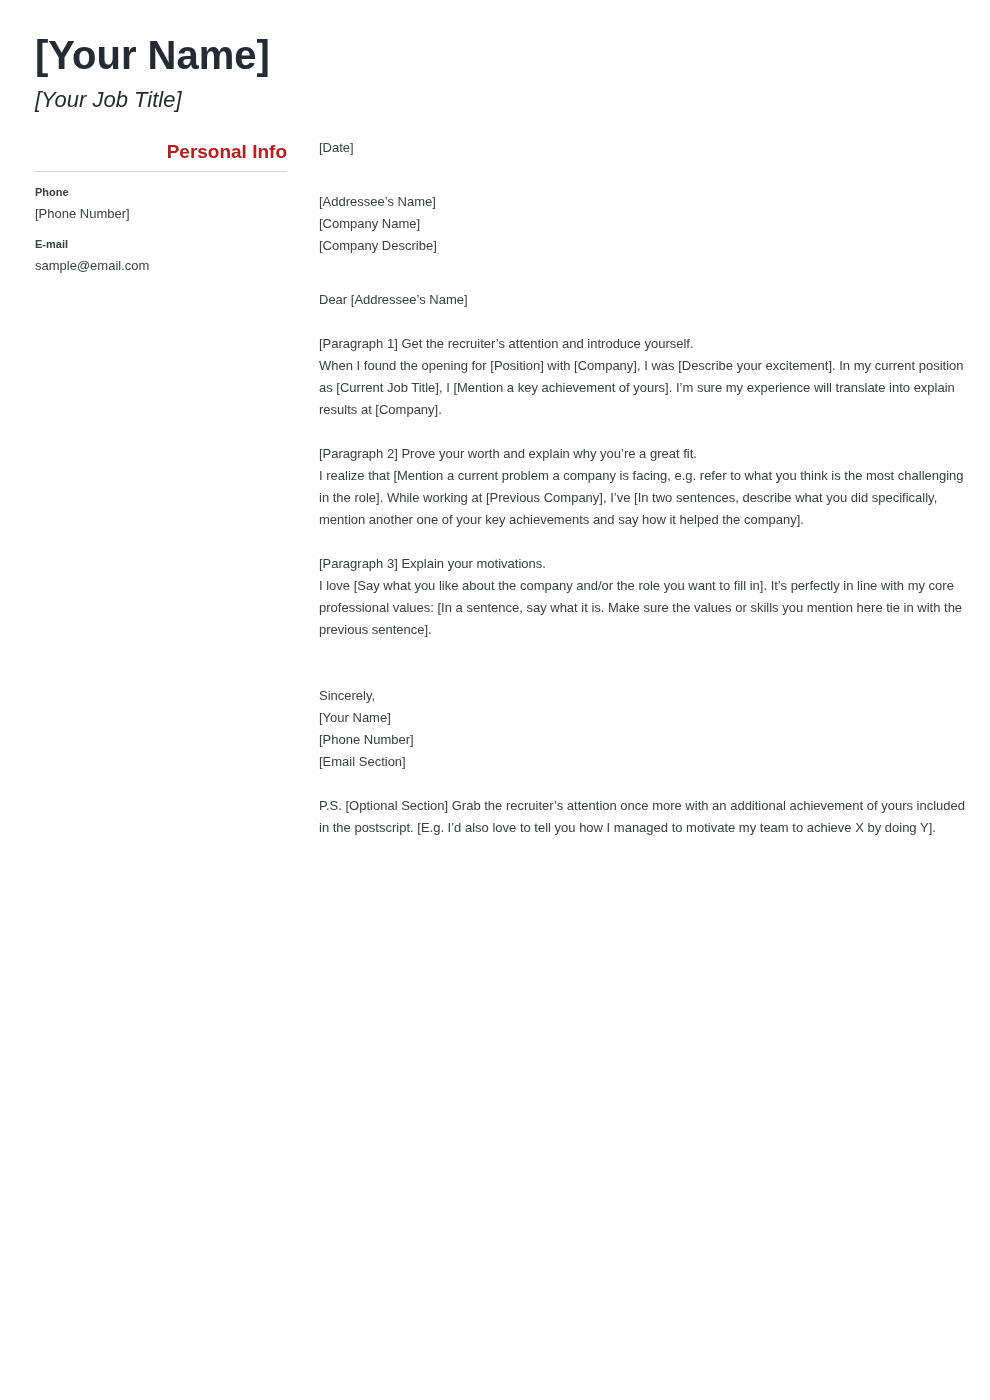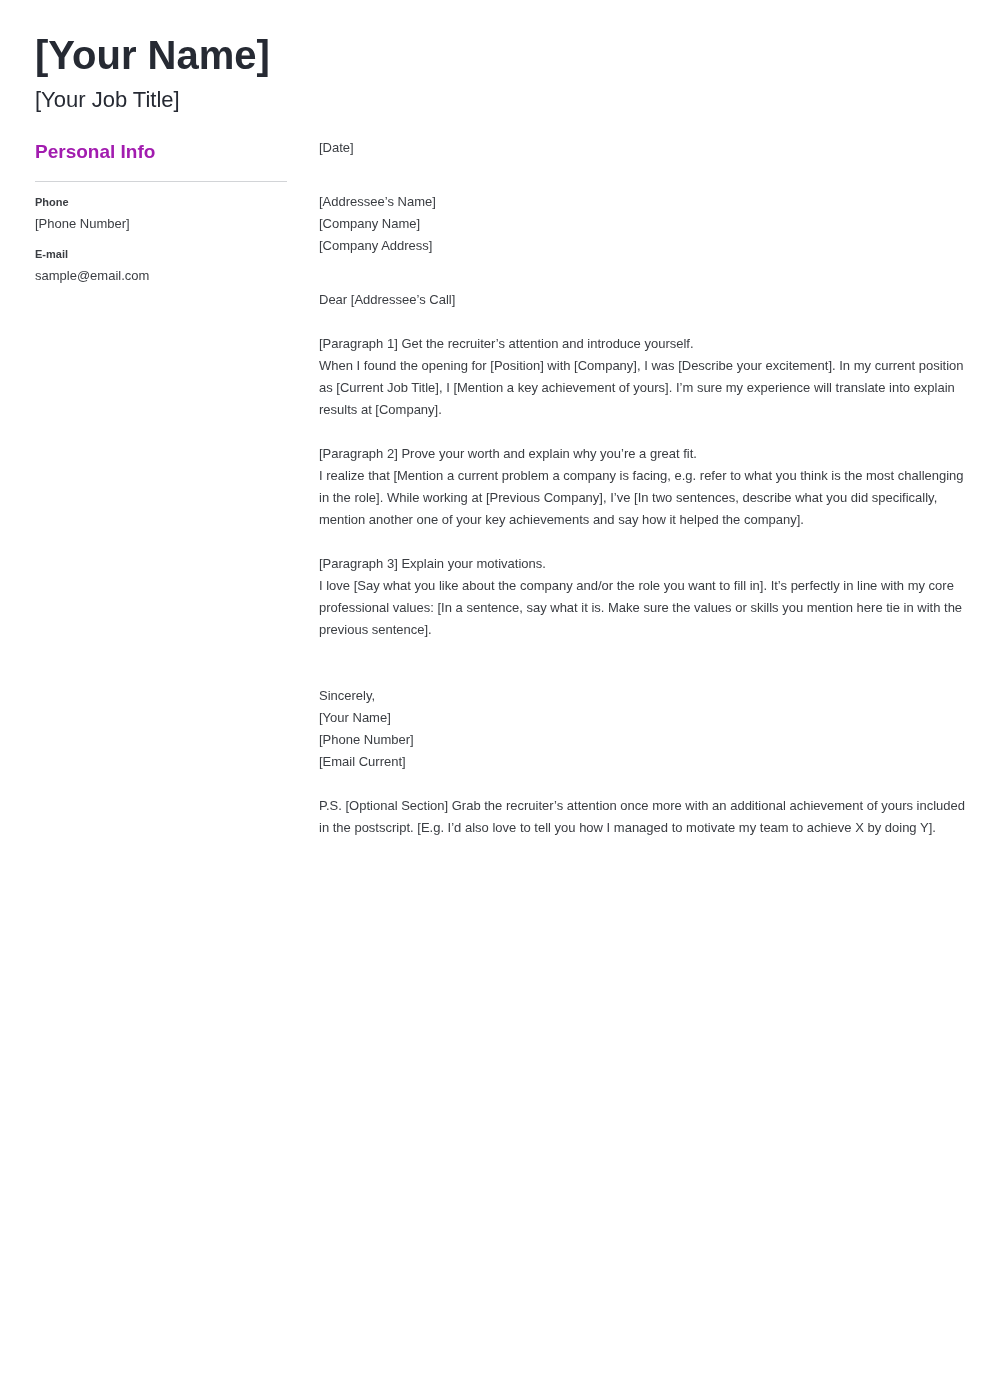--- a/index.html
+++ b/index.html
@@ -23,38 +23,40 @@
     .name {
       font-size: 40px;
       font-weight: bold;
       color: #262a33;
       line-height: 50px;
       margin: 0;
       letter-spacing: 0px;
     }
     .job-title {
       font-size: 22px;
+      font-style: italic;
       color: #262a33;
       line-height: 28px;
       margin-top: 6px;
     }
     .sidebar {
       position: absolute;
       left: 35px;
       top: 139px;
       width: 252px;
     }
     .section-title {
       font-size: 19px;
       font-weight: bold;
-      color: #a21caf;
+      color: #b91c1c;
       line-height: 26px;
-      padding-bottom: 16px;
+      padding-bottom: 6px;
       border-bottom: 1px solid #d2d4d7;
       margin: 0 0 11px 0;
+      text-align: right;
     }
     .info-label {
       font-size: 11px;
       font-weight: bold;
       color: #3a3d42;
       line-height: 18px;
       margin-top: 0;
     }
     .info-value {
       font-size: 13px;
@@ -105,25 +107,25 @@
 
 </div>
 
 <div class="letter">
   <span class="line">[Date]</span>
   <div class="gap-lg"></div>
 
   <div>
     <span class="line">[Addressee’s Name]</span>
     <span class="line">[Company Name]</span>
-    <span class="line">[Company Address]</span>
+    <span class="line">[Company Describe]</span>
   </div>
   <div class="gap-lg"></div>
 
-  <span class="line">Dear [Addressee’s Call]</span>
+  <span class="line">Dear [Addressee’s Name]</span>
   <div class="gap"></div>
 
   <div>
     <span class="line">[Paragraph 1] Get the recruiter’s attention and introduce yourself.</span>
     <span class="line">When I found the opening for [Position] with [Company], I was [Describe your excitement]. In my current position as [Current Job Title], I [Mention a key achievement of yours]. I’m sure my experience will translate into explain results at [Company].</span>
   </div>
   <div class="gap"></div>
 
   <div>
     <span class="line">[Paragraph 2] Prove your worth and explain why you’re a great fit.</span>
@@ -136,18 +138,18 @@
     <span class="line">I love [Say what you like about the company and/or the role you want to fill in]. It’s perfectly in line with my core professional values: [In a sentence, say what it is. Make sure the values or skills you mention here tie in with the previous sentence].</span>
   </div>
   <div class="gap"></div>
 
   <div class="gap"></div>
 
   <div>
     <span class="line">Sincerely,</span>
     <span class="line">[Your Name]</span>
     <span class="line">[Phone Number]</span>
-    <span class="line">[Email Current]</span>
+    <span class="line">[Email Section]</span>
   </div>
   <div class="gap"></div>
 
   <span class="line">P.S. [Optional Section] Grab the recruiter’s attention once more with an additional achievement of yours included in the postscript. [E.g. I’d also love to tell you how I managed to motivate my team to achieve X by doing Y].</span>
 </div>
 
 </body></html>

